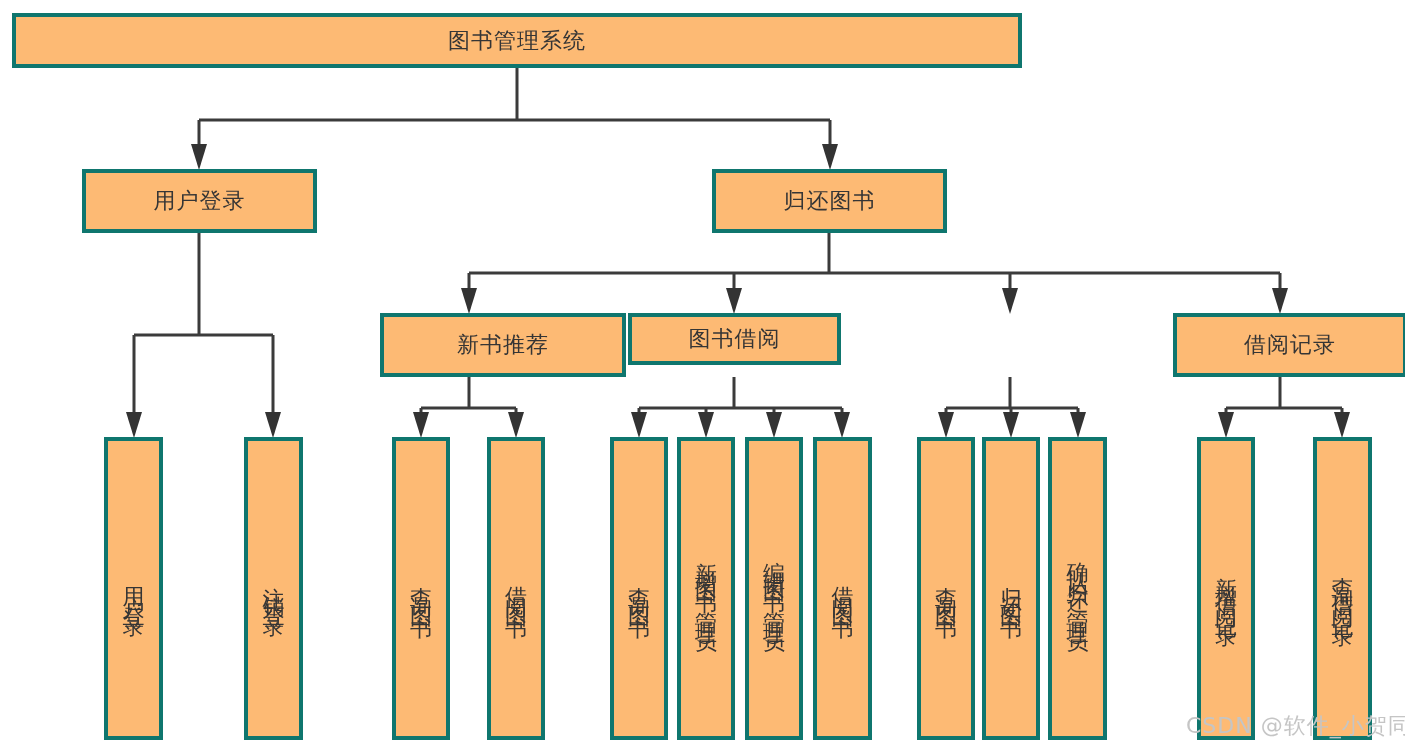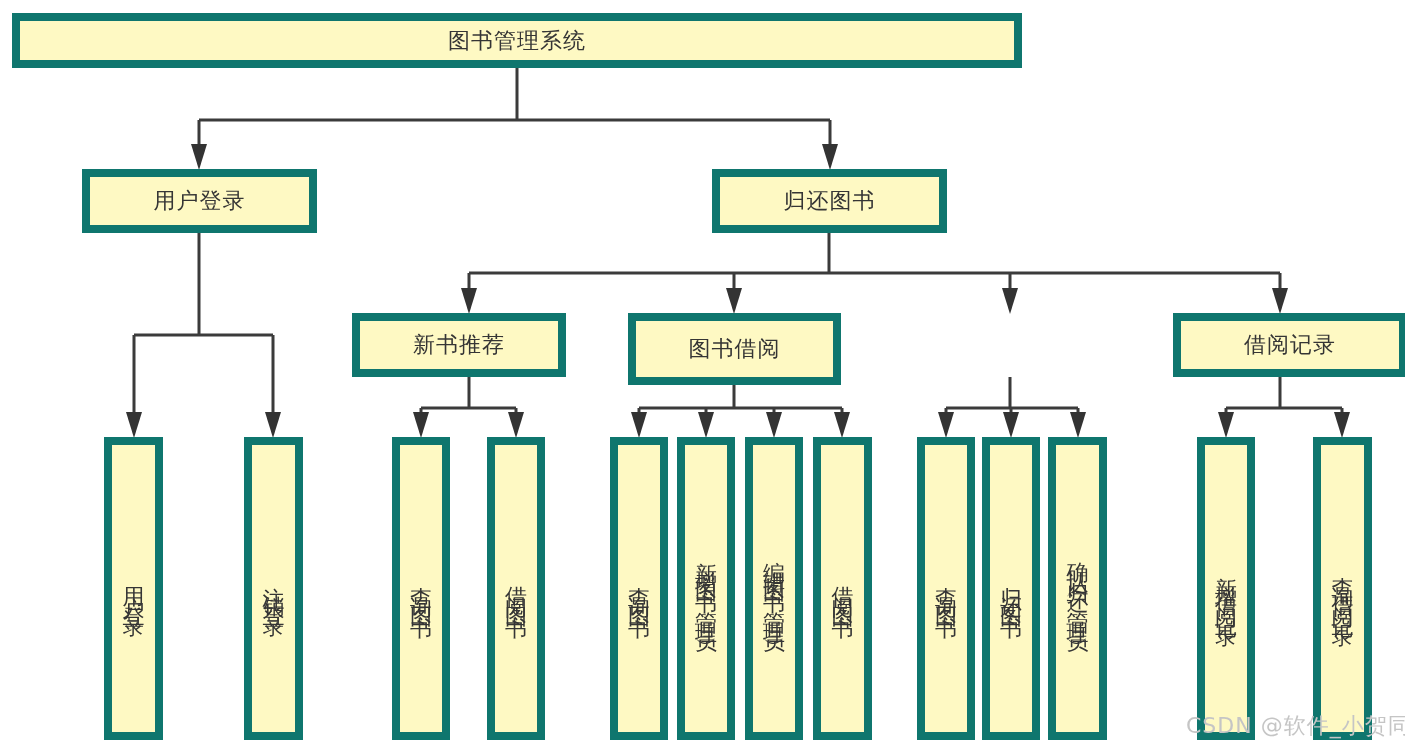--- a/index.html
+++ b/index.html
@@ -8,21 +8,21 @@
     width:1405px;height:747px;
     background:#ffffff;
     font-family:"DejaVu Sans","Liberation Sans",sans-serif;
     overflow:hidden;
   }
   svg.wires{position:absolute;left:0;top:0;width:1405px;height:747px;}
   svg.wires path{fill:none;stroke:#3b3b3b;stroke-width:3;}
   svg.wires polygon{fill:#333333;stroke:none;}
   .box{
     position:absolute;box-sizing:border-box;
-    background:#fef9c3;border:8px solid #0f766e;
+    background:#fdba74;border:4px solid #0f766e;
     display:flex;align-items:center;justify-content:center;
     color:#353535;
     text-align:right;
   }
   .hlbl{font-size:22px;letter-spacing:1px;line-height:1;white-space:nowrap;}
   .vtext{
     writing-mode:vertical-lr;
     text-orientation:mixed;
     font-size:22px;letter-spacing:10px;line-height:1;
     color:#353535;
@@ -92,24 +92,24 @@
     <span class="hlbl">图书管理系统</span>
   </div>
 
   <div class="box" style="left:82px;top:169px;width:235px;height:64px">
     <span class="hlbl">用户登录</span>
   </div>
   <div class="box" style="left:712px;top:169px;width:235px;height:64px">
     <span class="hlbl">归还图书</span>
   </div>
 
-  <div class="box" style="left:352px;top:313px;width:214px;height:64px">
+  <div class="box" style="left:380px;top:313px;width:246px;height:64px">
     <span class="hlbl">新书推荐</span>
   </div>
-  <div class="box" style="left:628px;top:313px;width:213px;height:72px">
+  <div class="box" style="left:628px;top:313px;width:213px;height:52px">
     <span class="hlbl">图书借阅</span>
   </div>
   <div class="box" style="left:1173px;top:313px;width:234px;height:64px">
     <span class="hlbl">借阅记录</span>
   </div>
 
   <div class="box" style="left:104px;top:437px;width:59px;height:303px">
     <span class="vtext">用户登录</span>
   </div>
   <div class="box" style="left:244px;top:437px;width:59px;height:303px">

